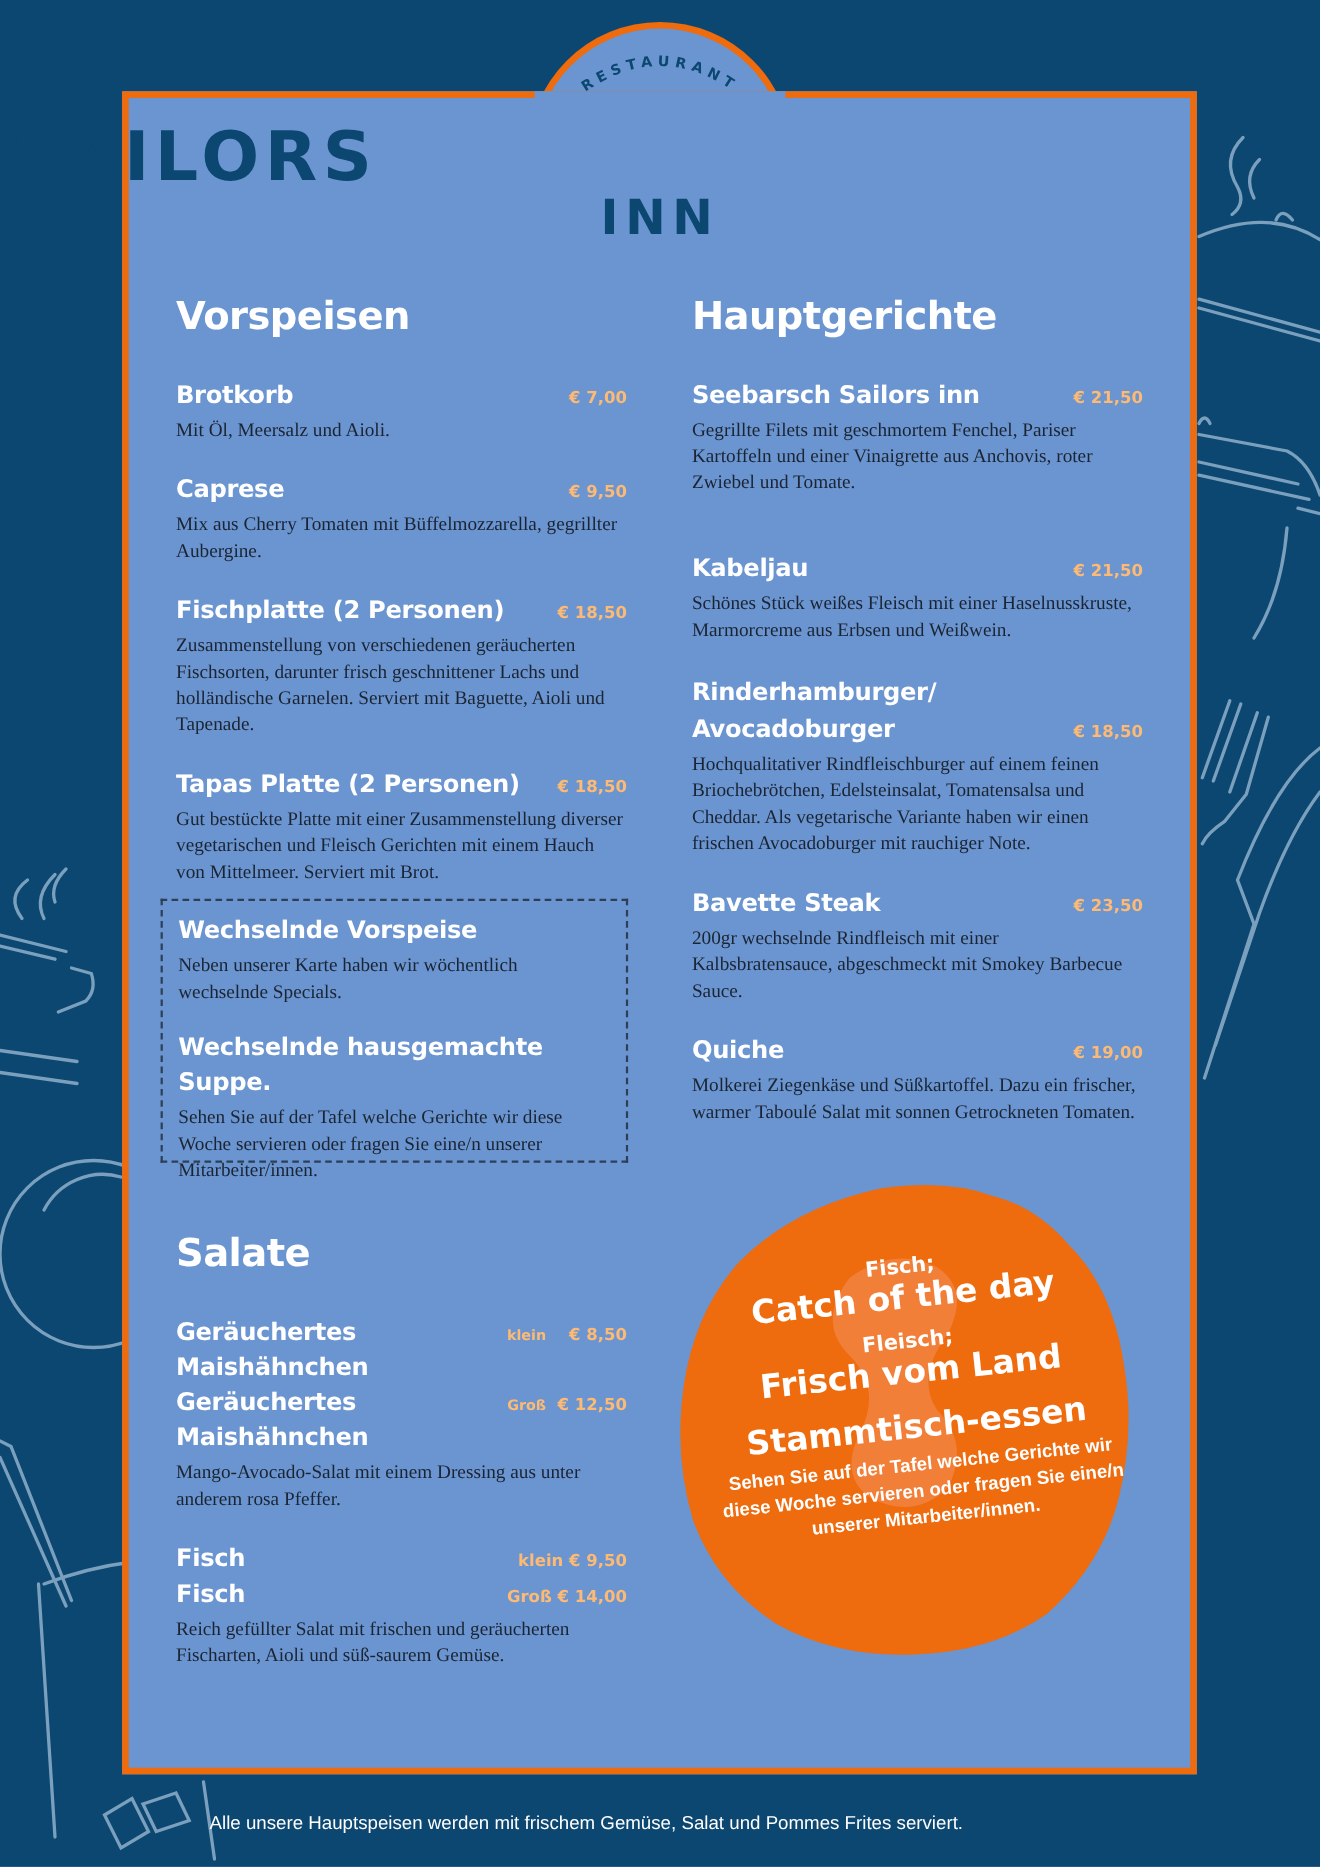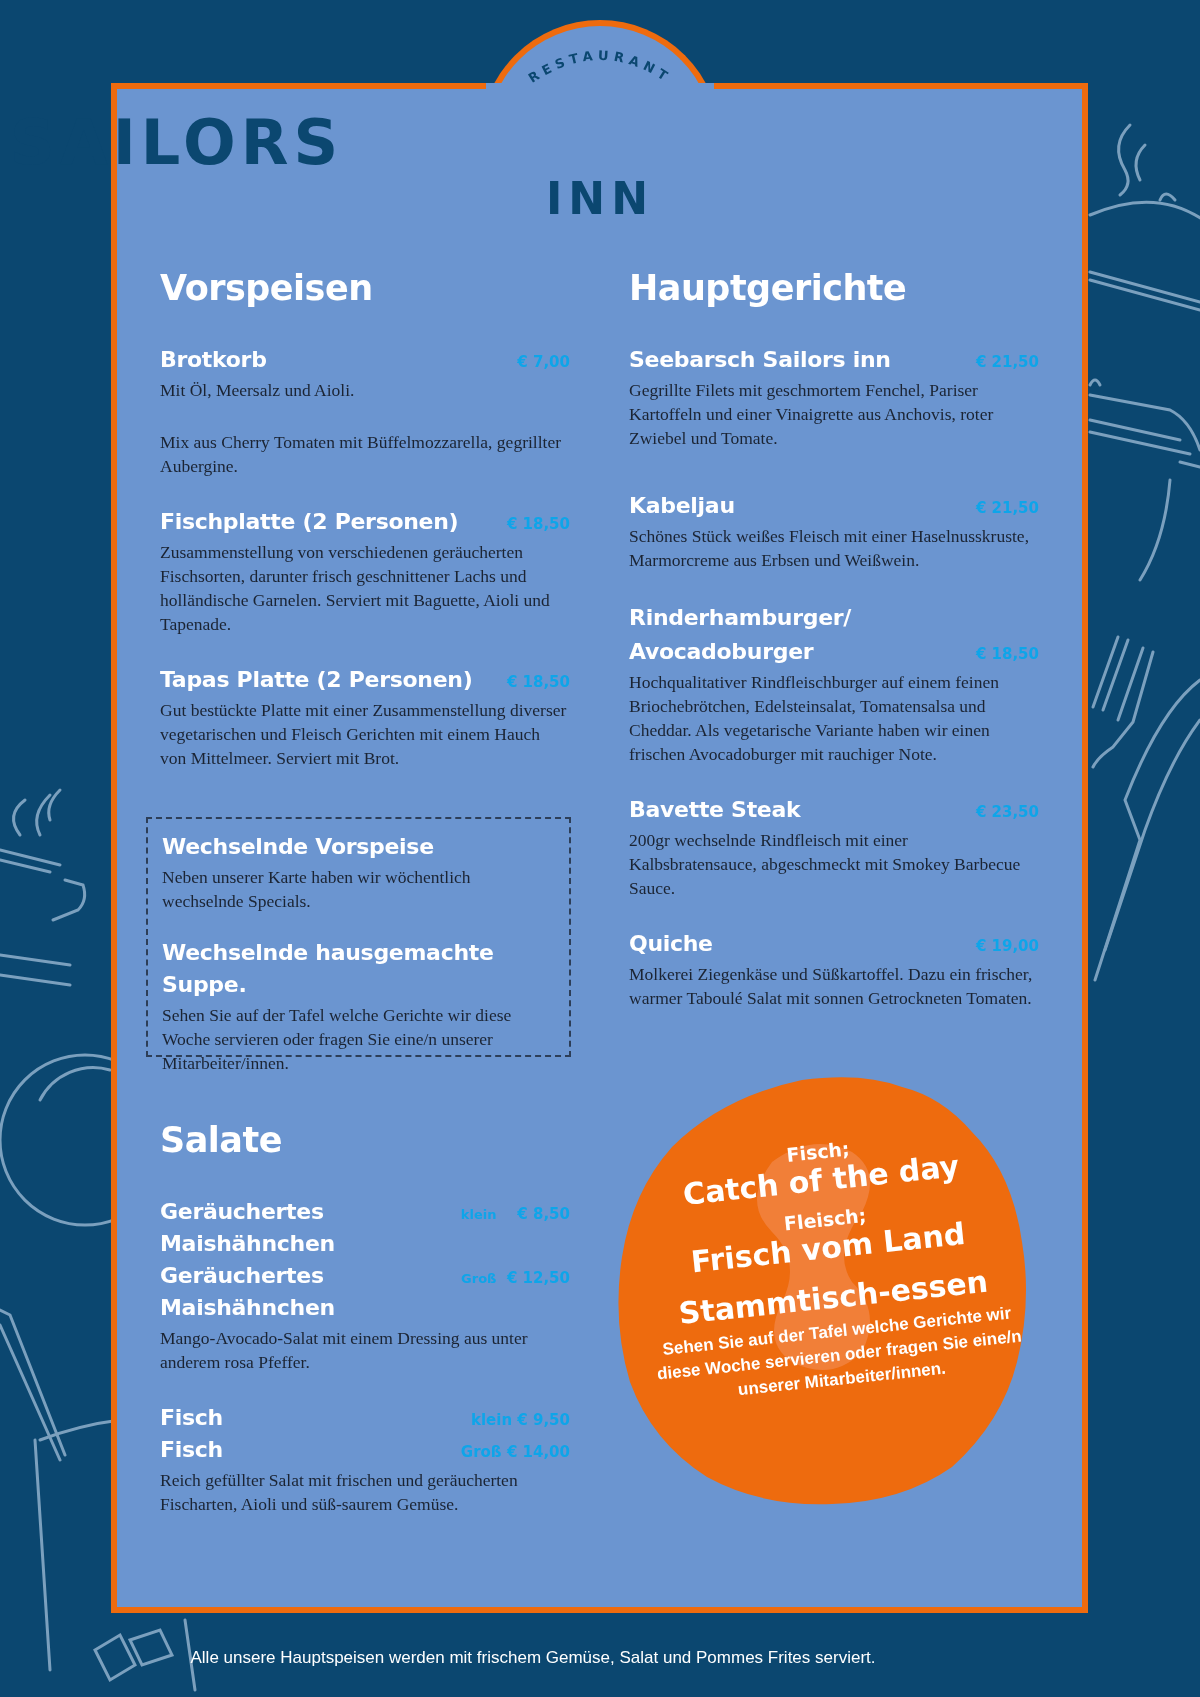--- a/index.html
+++ b/index.html
@@ -39,21 +39,21 @@
     color:#ffffff; margin:0 0 36px 0; line-height:40px; letter-spacing:-0.5px;
   }
   .item { margin-bottom:28px; }
   .item-head { display:flex; justify-content:space-between; align-items:baseline;gap:28px; }
   .item-name {
     font-family:"DejaVu Sans", sans-serif; font-weight:bold; font-size:22px;
     color:#ffffff; line-height:32px; letter-spacing:-0.3px;
   }
   .item-price {
     font-family:"DejaVu Sans", sans-serif; font-weight:bold; font-size:15px;
-    color:#0ea5e9; white-space:nowrap;
+    color:#fdba74; white-space:nowrap;
   }
   .size-tag { font-size:13px; margin-left:4px; }
   .item-desc {
     font-family:Liberation Serif, serif; font-size:17.5px; color:#1b2433;
     line-height:24px; margin-top:2px;
   }
   .specials-box {
     position:absolute; left:146px; top:817px; width:425px; height:240px;
     border:2px dashed #2d3e57; box-sizing:border-box; padding:12px 14px;
   }
@@ -151,20 +151,24 @@
 <div class="col col-left">
   <h2 class="section-title">Vorspeisen</h2>
   <div class="item">
     <div class="item-head">
         <span class="item-name">Brotkorb</span>
         <span class="item-price">€ 7,00</span>
       </div>
     <div class="item-desc">Mit Öl, Meersalz und Aioli.</div>
   </div>
   <div class="item">
+    <div class="item-head">
+        <span class="item-name">Caprese</span>
+        <span class="item-price">€ 9,50</span>
+      </div>
     <div class="item-desc">Mix aus Cherry Tomaten mit Büffelmozzarella, gegrillter Aubergine.</div>
   </div>
   <div class="item">
     <div class="item-head">
         <span class="item-name">Fischplatte (2 Personen)</span>
         <span class="item-price">€ 18,50</span>
       </div>
     <div class="item-desc">Zusammenstellung von verschiedenen geräucherten Fischsorten, darunter frisch geschnittener Lachs und holländische Garnelen. Serviert mit Baguette, Aioli und Tapenade.</div>
   </div>
   <div class="item">
@@ -182,21 +186,21 @@
     <div class="item-desc">Neben unserer Karte haben wir wöchentlich wechselnde Specials.</div>
   </div>
   <div class="item">
     <div class="item-name">Wechselnde hausgemachte Suppe.</div>
     <div class="item-desc">Sehen Sie auf der Tafel welche Gerichte wir diese Woche servieren oder fragen Sie eine/n unserer Mitarbeiter/innen.</div>
   </div>
 </div>
 
 <div class="col col-right">
   <h2 class="section-title">Hauptgerichte</h2>
-  <div class="item" style="margin-bottom:40px">
+  <div class="item" style="margin-bottom:52px">
     <div class="item-head">
         <span class="item-name">Seebarsch Sailors inn</span>
         <span class="item-price">€ 21,50</span>
       </div>
     <div class="item-desc">Gegrillte Filets mit geschmortem Fenchel, Pariser Kartoffeln und einer Vinaigrette aus Anchovis, roter Zwiebel und Tomate.</div>
   </div>
   <div class="item">
     <div class="item-head">
         <span class="item-name">Kabeljau</span>
         <span class="item-price">€ 21,50</span>

